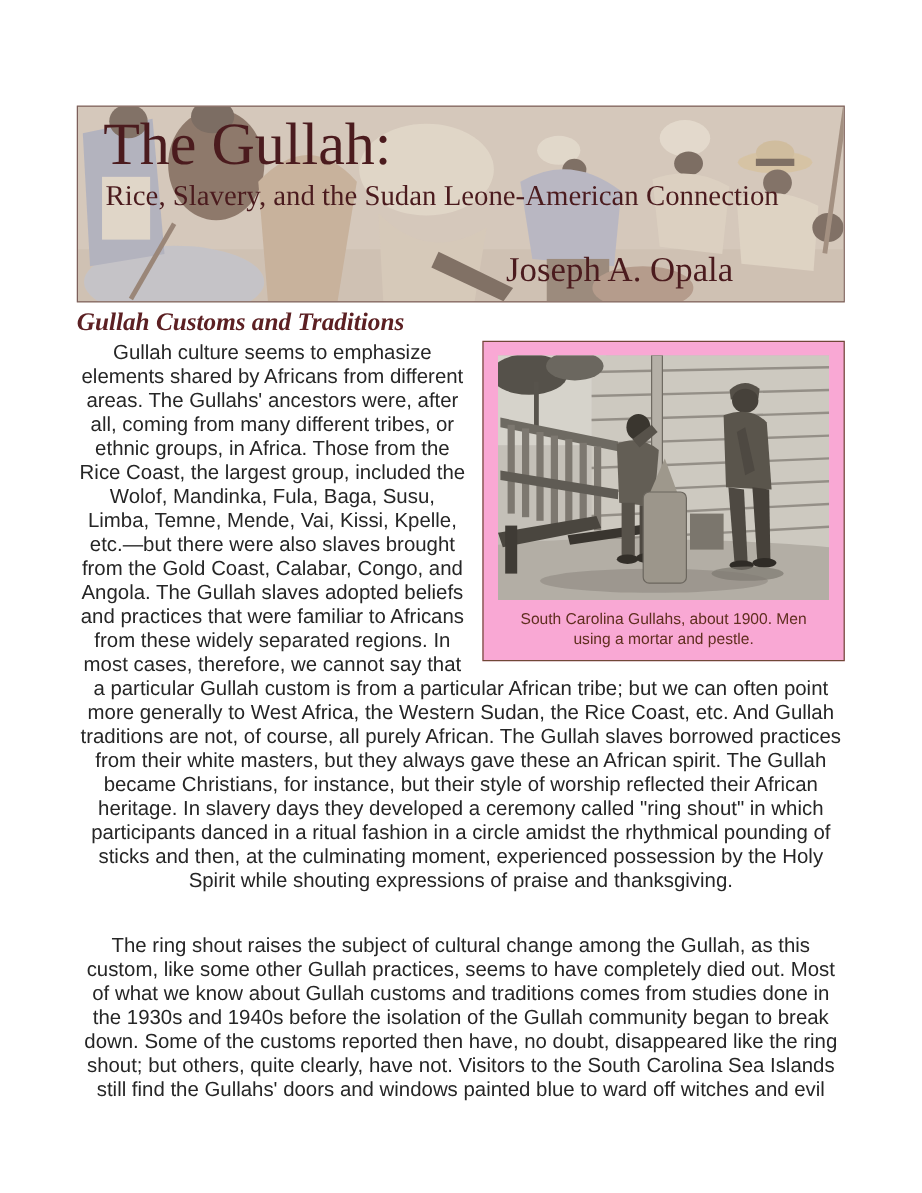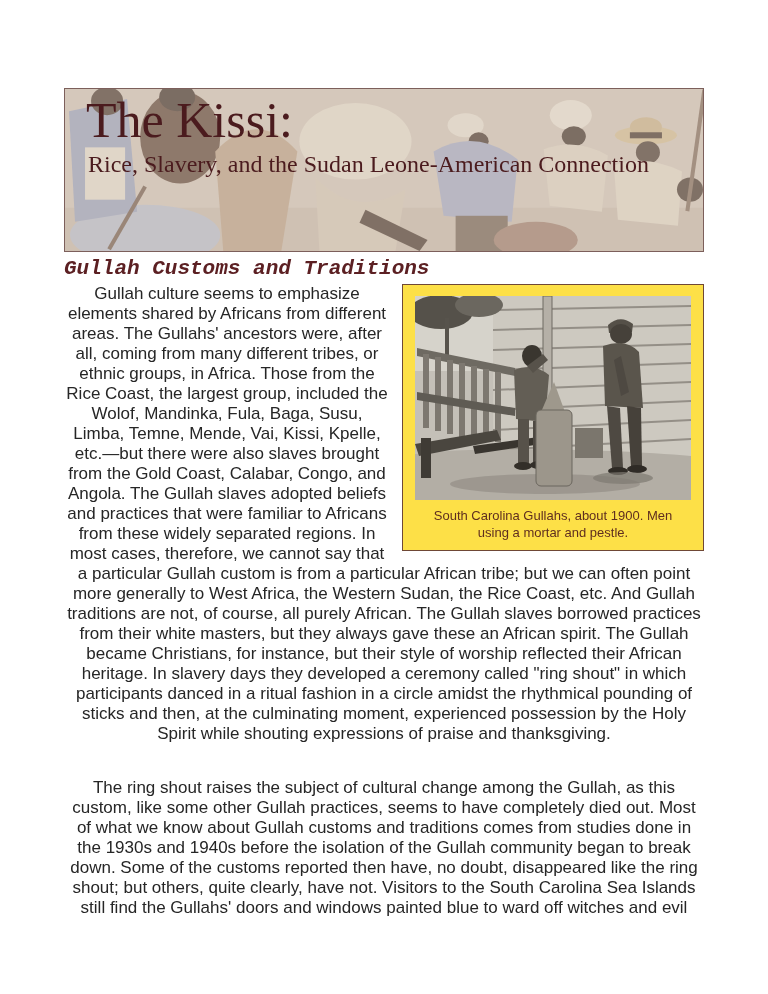--- a/index.html
+++ b/index.html
@@ -39,39 +39,39 @@
     font-size: 29px; line-height: 36px; color: #4b1b1e;
     white-space: nowrap;
   }
 
   
   .content {
     position: absolute; left: 64px; top: 256px; width: 640px;
   }
   .section-heading {
     margin: 0 0 3px 0;
-    font-family: Liberation Mono, monospace;
+    font-family: Liberation Serif, serif;
     font-style: italic; font-weight: bold;
     font-size: 21px; line-height: 25px;
     color: #5c2023;
   }
   .body-p {
     margin: 0;
     font-size: 17px; line-height: 20px;
     color: #262626;
     text-align: center;
   }
   .para2 { margin-top: 34px; }
 
   
   .photo-box {
     float: right;
     width: 302px;
     margin: 0 0 6px 12px;
-    background: #fde047;
+    background: #f9a8d4;
     border: 1px solid #6f4836;
     box-sizing: border-box;
     padding: 11px 12px 9px 12px;
   }
   .photo-frame { width: 276px; height: 204px; overflow: hidden; }
   .photo-frame svg { display: block; }
   .photo-caption {
     margin: 7px 2px 0 2px;
     font-size: 13px; line-height: 17px;
     text-align: center;
@@ -118,22 +118,23 @@
         <ellipse cx="582" cy="63" rx="12" ry="11" fill="#402f26"></ellipse>
         <path d="M548,76 Q580,64 616,82 L612,136 L552,130 Z" fill="#e6dccb"></path>
 
         <ellipse cx="624" cy="100" rx="13" ry="12" fill="#3c2b21"></ellipse>
         <rect x="628" y="0" width="4" height="122" fill="#7b6353" transform="rotate(8 630 60)"></rect>
 
         <rect x="60" y="92" width="4" height="72" fill="#6a5142" transform="rotate(30 62 128)"></rect>
         <ellipse cx="470" cy="150" rx="42" ry="18" fill="#9b7866"></ellipse>
       </g>
     </svg>
-    <div class="banner-title">The Kissi:</div>
+    <div class="banner-title">The Gullah:</div>
     <div class="banner-subtitle">Rice, Slavery, and the Sudan Leone-American Connection</div>
+    <div class="banner-author">Joseph A. Opala</div>
   </header>
 
   <main class="content">
     <h2 class="section-heading">Gullah Customs and Traditions</h2>
 
     <div class="para-flow">
       <figure class="photo-box">
         <div class="photo-frame">
           <svg width="276" height="204" viewBox="0 0 276 204">
             <rect width="276" height="204" fill="#c4c0b8"></rect>

